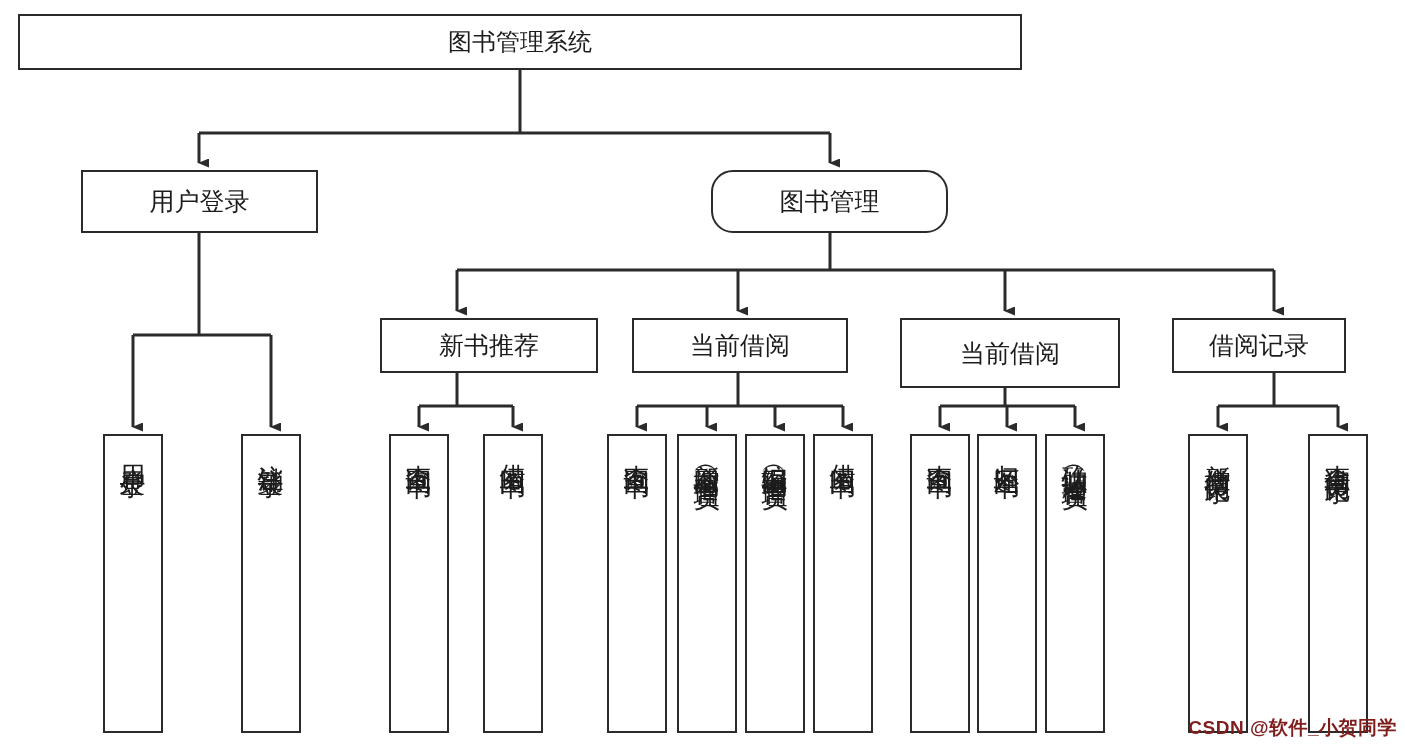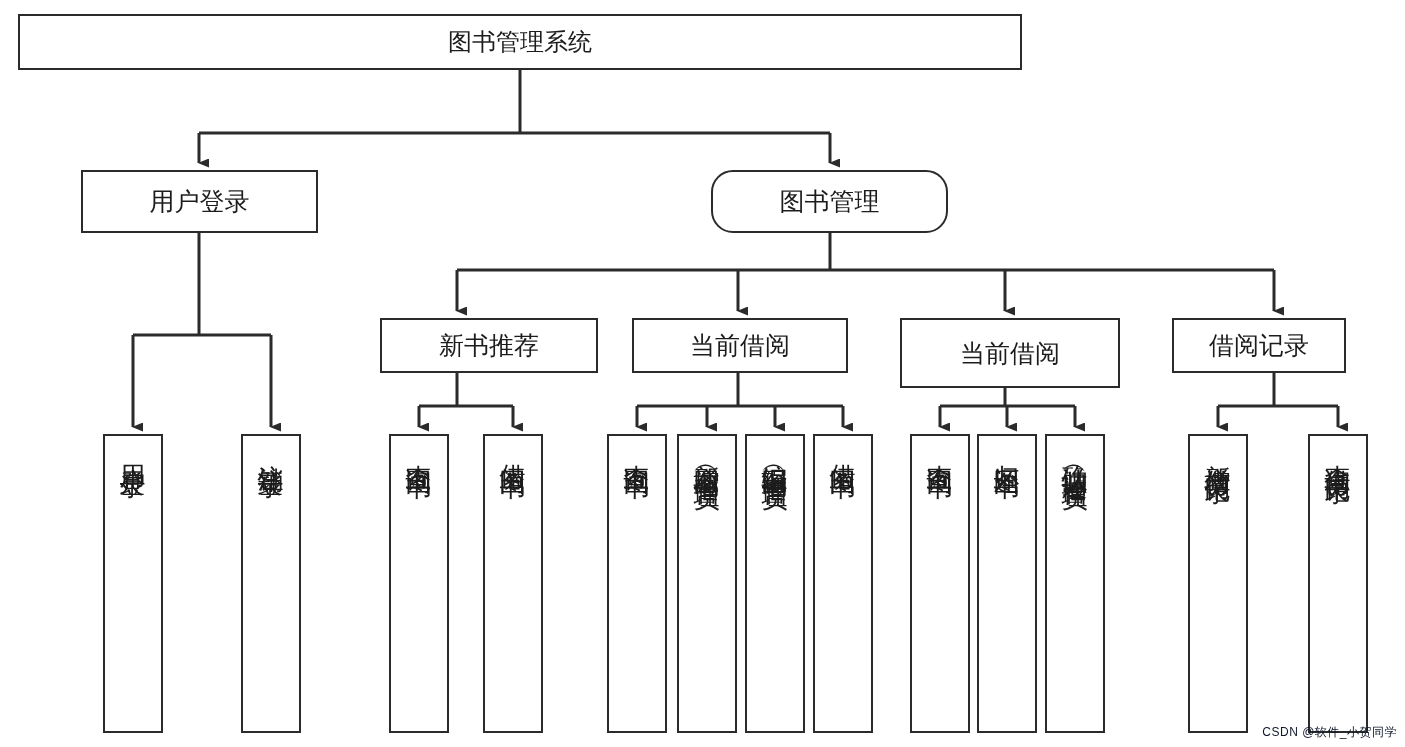--- a/index.html
+++ b/index.html
@@ -58,24 +58,25 @@
     text-orientation: upright;
     font-size: 26px;
     letter-spacing: 3px;
     line-height: 1;
     white-space: nowrap;
   }
   .watermark {
     position: absolute;
     right: 8px;
     bottom: 6px;
-    font-size: 12px;
-    color: #0f172a;
+    font-size: 19px;
+    color: #7f1d1d;
     white-space: nowrap;
     letter-spacing: 0.5px;
+    font-weight: bold;
   }
 </style>
 </head>
 <body>
 
 <div id="canvas">
 
   <svg class="wires" viewBox="0 0 1405 747" xmlns="http://www.w3.org/2000/svg">
     <defs>
       <marker id="arrow" markerWidth="9" markerHeight="11" refX="4.5" refY="10" orient="auto" markerUnits="userSpaceOnUse">

